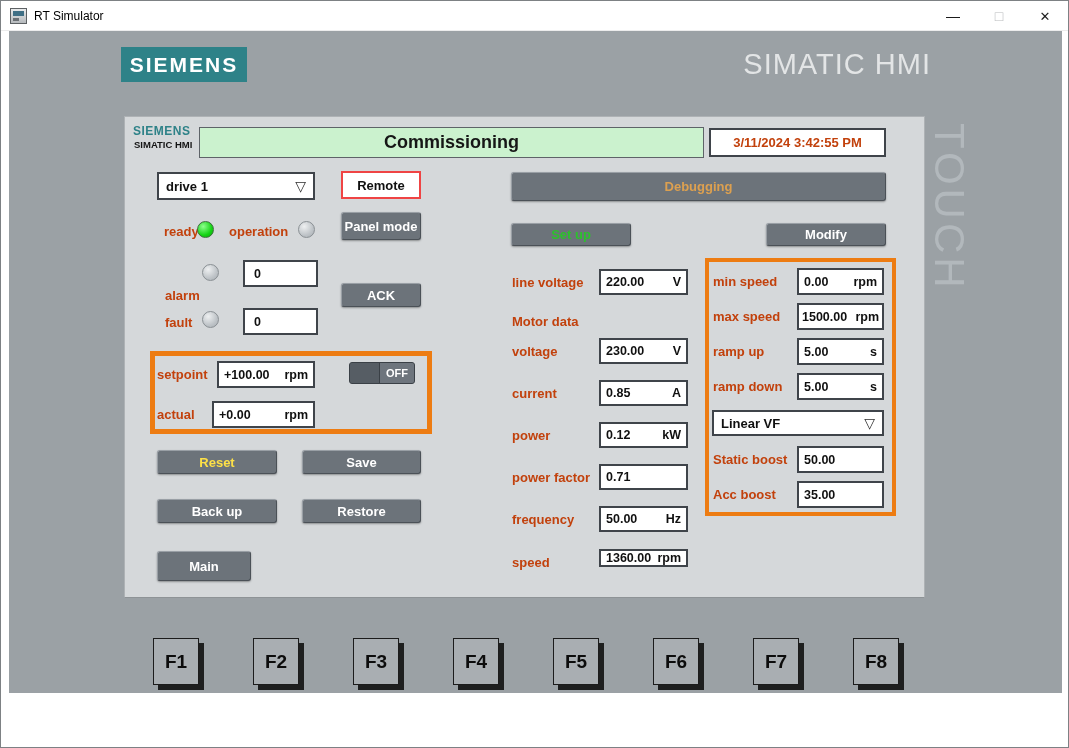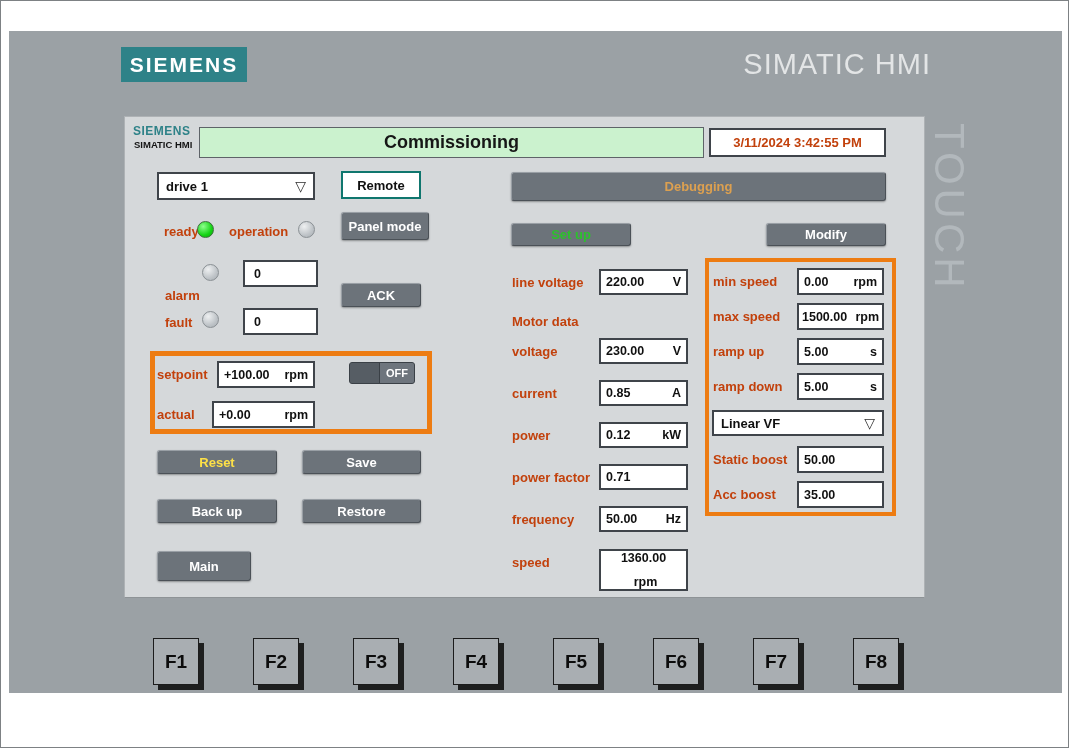--- a/index.html
+++ b/index.html
@@ -100,21 +100,21 @@
     font-size:13px; font-weight:bold;
     display:flex; align-items:center; justify-content:center;
     border:1px solid #4b5157; border-top-color:#999fa5; border-left-color:#999fa5;
     border-radius:3px; box-shadow:0 1px 2px rgba(0,0,0,0.35);
     cursor:default; white-space:nowrap;
   }
   .btn-white {
     position:absolute; background:#fff; color:#101010;
     font-size:13px; font-weight:bold;
     display:flex; align-items:center; justify-content:center;
-    border:2px solid #0f766e; cursor:default;
+    border:2px solid #ef4444; cursor:default;
   }
   .text-orange { color:#dca050; }
   .text-green  { color:#2cc12c; }
 
   .lbl { position:absolute; font-size:13px; font-weight:bold; color:#c2410c; white-space:nowrap; }
 
   .led { position:absolute; width:17px; height:17px; border-radius:50%; }
   .led-green { background:radial-gradient(circle at 35% 30%, #8dff8d, #15d415 60%, #0aa60a); border:1px solid #3c6e3c; }
   .led-gray  { background:radial-gradient(circle at 35% 30%, #eef0f1, #bfc4c8 60%, #a7adb2); border:1px solid #8a9094; }
 
@@ -148,39 +148,52 @@
     box-shadow:5px 5px 0 rgba(12,12,12,0.88);
     display:flex; align-items:center; justify-content:center;
     font-size:19px; font-weight:bold; color:#0c0c0c; cursor:default;
   }
 </style>
 </head>
 <body>
 
 <div class="window">
 
+  <div class="titlebar">
+    <div class="app-icon"></div>
+    <div class="window-title">RT Simulator</div>
+    <div class="win-btn minimize">
+      <span>—</span>
+    </div>
+    <div class="win-btn maximize">
+      <span>□</span>
+    </div>
+    <div class="win-btn close">
+      <span>✕</span>
+    </div>
+  </div>
 
   <div class="bezel">
     <div class="siemens-logo">SIEMENS</div>
     <div class="simatic-hmi">SIMATIC HMI</div>
     <div class="touch-label">TOUCH</div>
 
     <div class="screen">
       <div class="scr-logo1">SIEMENS</div>
       <div class="scr-logo2">SIMATIC HMI</div>
 
       <div class="header-green">Commissioning</div>
       <div class="datetime">3/11/2024 3:42:55 PM</div>
 
       <div class="dropdown" style="left:32px; top:55px; width:158px; height:28px;">
         <span>drive 1</span>
         <span class="dd-arrow">▽</span>
       </div>
       <div class="btn-white" style="left:216px; top:54px; width:80px; height:28px;">Remote</div>
-      <div class="btn" style="left:216px; top:95px; width:88px; height:28px;">Panel mode</div>
+      <div class="btn" style="left:216px; top:95px; width:80px; height:28px;">Panel mode</div>
 
       <div class="btn text-orange" style="left:386px; top:55px; width:375px; height:29px;">Debugging</div>
       <div class="btn text-green" style="left:386px; top:106px; width:120px; height:23px;">Set up</div>
       <div class="btn" style="left:641px; top:106px; width:120px; height:23px;">Modify</div>
 
       <div class="lbl" style="left:39px; top:107px;">ready</div>
       <div class="led led-green" style="left:72px; top:104px;"></div>
       <div class="lbl" style="left:104px; top:107px;">operation</div>
       <div class="led led-gray" style="left:173px; top:104px;"></div>
 
@@ -251,21 +264,21 @@
         <span class="unit"></span>
       </div>
 
       <div class="lbl" style="left:387px; top:395px;">frequency</div>
       <div class="field" style="left:474px; top:389px; width:89px; height:26px;">
         <span>50.00</span>
         <span class="unit">Hz</span>
       </div>
 
       <div class="lbl" style="left:387px; top:438px;">speed</div>
-      <div class="field" style="left:474px; top:432px; width:89px; height:42px;flex-direction:column;">
+      <div class="field" style="left:474px; top:432px; width:89px; height:18px;">
         <span>1360.00</span>
         <span class="unit">rpm</span>
       </div>
 
       <div class="hl-box thin" style="left:580px; top:141px; width:191px; height:258px;"></div>
 
       <div class="lbl" style="left:588px; top:157px;">min speed</div>
       <div class="field" style="left:672px; top:151px; width:87px; height:27px;">
         <span>0.00</span>
         <span class="unit">rpm</span>

